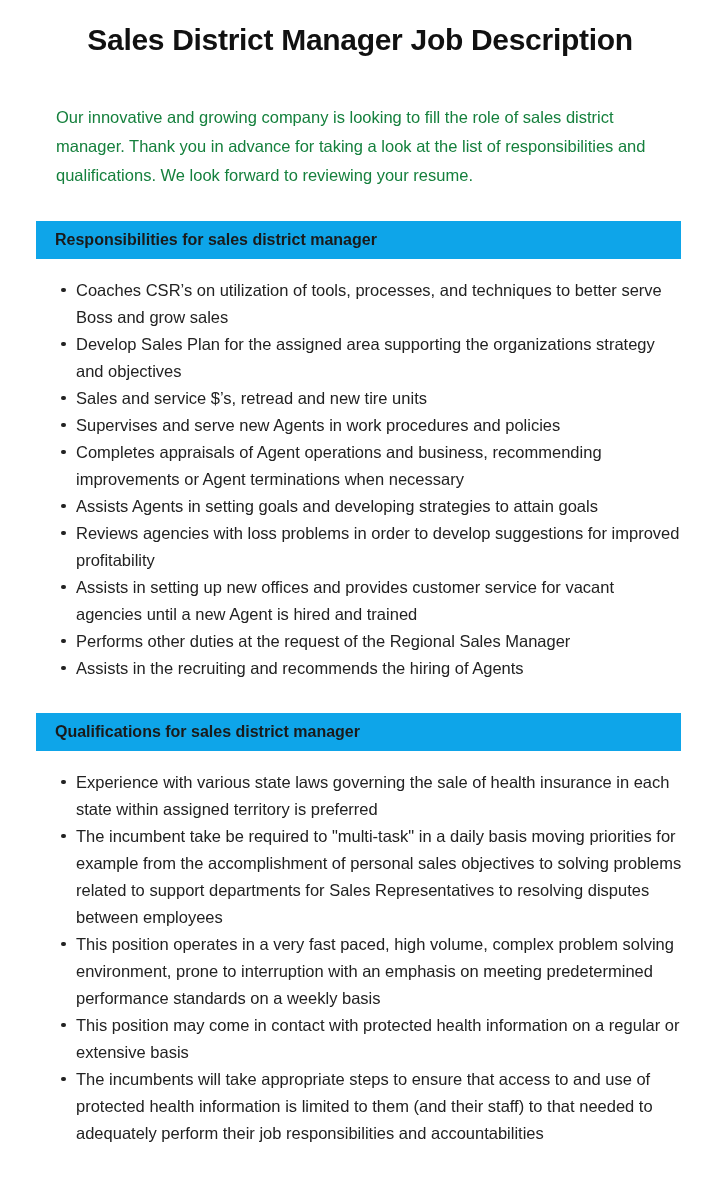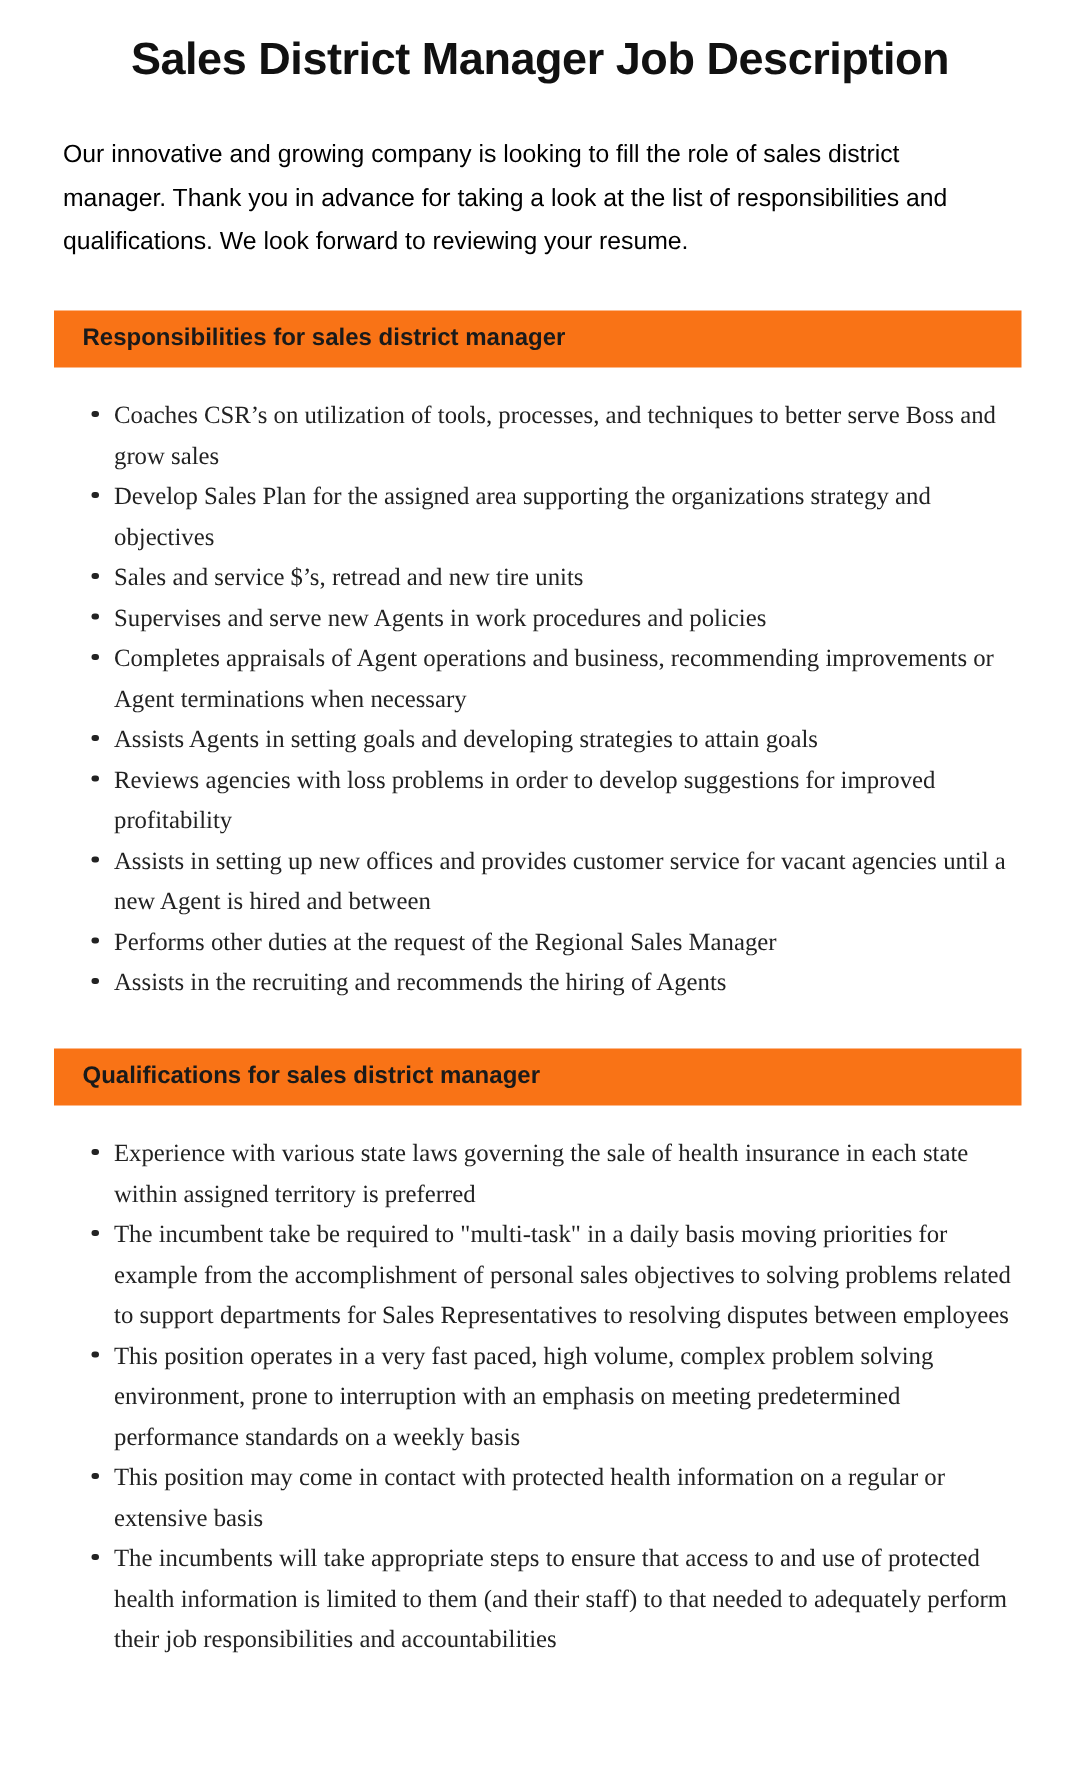--- a/index.html
+++ b/index.html
@@ -24,45 +24,44 @@
     font-size: 30px;
     font-weight: bold;
     text-align: center;
     color: #111111;
     letter-spacing: -0.3px;
     margin: 0;
     padding: 6px 20px 0 20px;
     line-height: 1.22;
   }
   .intro {
-    margin: 4px;
+    margin: 18px;
     padding: 26px 40px 0 22px;
     font-size: 16.5px;
     line-height: 29px;
-    color: #000000;
+    color: #15803d;
   }
   .section-bar {
-    background: #f97316;
+    background: #0ea5e9;
     margin: 31px 23px 0 20px;
     height: 38px;
     display: flex;
     align-items: center;
     padding: 0 0 0 19px;
   }
   .section-bar-title {
     font-size: 16px;
     font-weight: bold;
     color: #1a1a1a;
     line-height: 1;
   }
   ul.bullets {
     list-style: none;
     margin: 0;
     padding: 18px 22px 0 45px;
-    font-family: Liberation Serif, serif;
   }
   ul.bullets li {
     position: relative;
     font-size: 16.5px;
     line-height: 27px;
     color: #222222;
     padding-left: 15px;
     margin: 0 0 0 0;
   }
   ul.bullets li::before {
@@ -95,21 +94,21 @@
   </div>
 
   <ul class="bullets" id="responsibilities-list">
       <li>Coaches CSR’s on utilization of tools, processes, and techniques to better serve Boss and grow sales</li>
       <li>Develop Sales Plan for the assigned area supporting the organizations strategy and objectives</li>
       <li>Sales and service $’s, retread and new tire units</li>
       <li>Supervises and serve new Agents in work procedures and policies</li>
       <li>Completes appraisals of Agent operations and business, recommending improvements or Agent terminations when necessary</li>
       <li>Assists Agents in setting goals and developing strategies to attain goals</li>
       <li>Reviews agencies with loss problems in order to develop suggestions for improved profitability</li>
-      <li>Assists in setting up new offices and provides customer service for vacant agencies until a new Agent is hired and between</li>
+      <li>Assists in setting up new offices and provides customer service for vacant agencies until a new Agent is hired and trained</li>
       <li>Performs other duties at the request of the Regional Sales Manager</li>
       <li>Assists in the recruiting and recommends the hiring of Agents</li>
     </ul>
 
   <div class="section-bar">
     <span class="section-bar-title">Qualifications for sales district manager</span>
   </div>
 
   <ul class="bullets qual-list" id="qualifications-list">
       <li>Experience with various state laws governing the sale of health insurance in each state within assigned territory is preferred</li>

